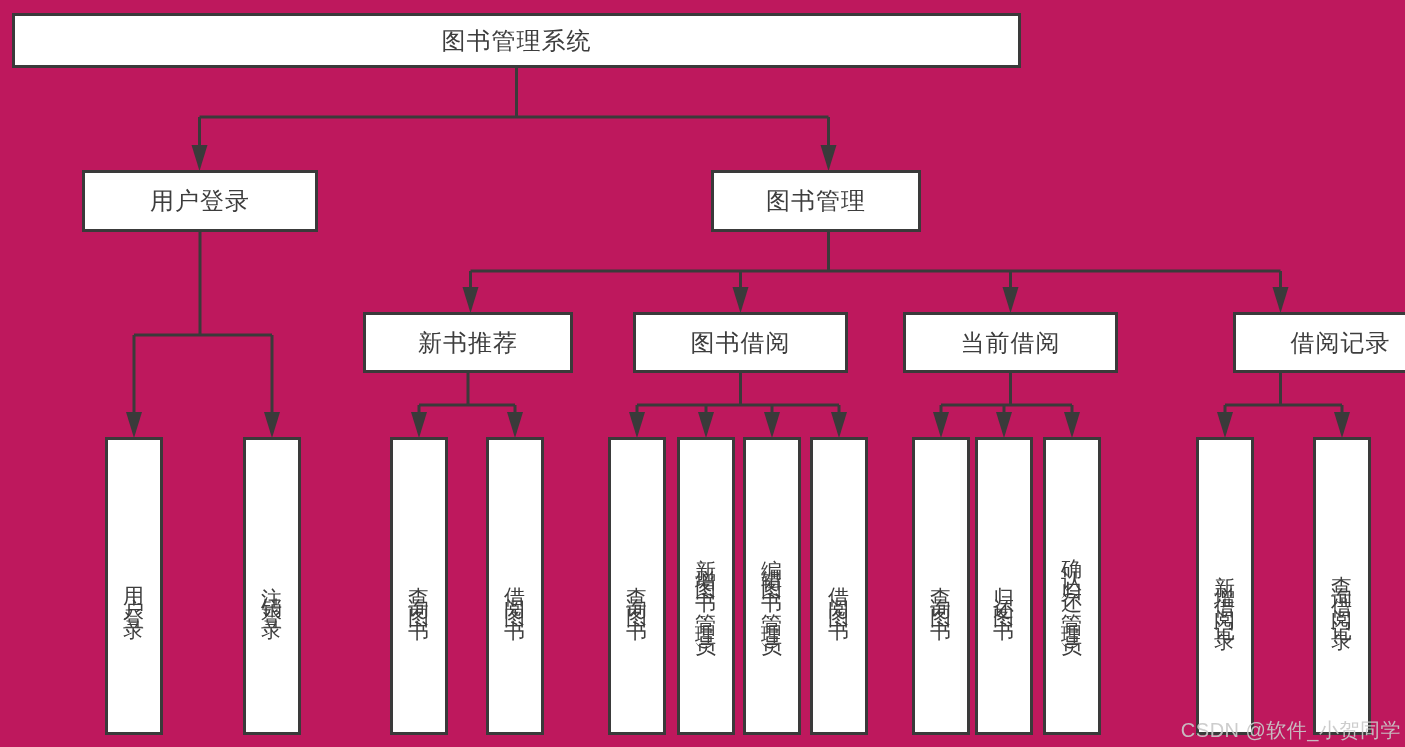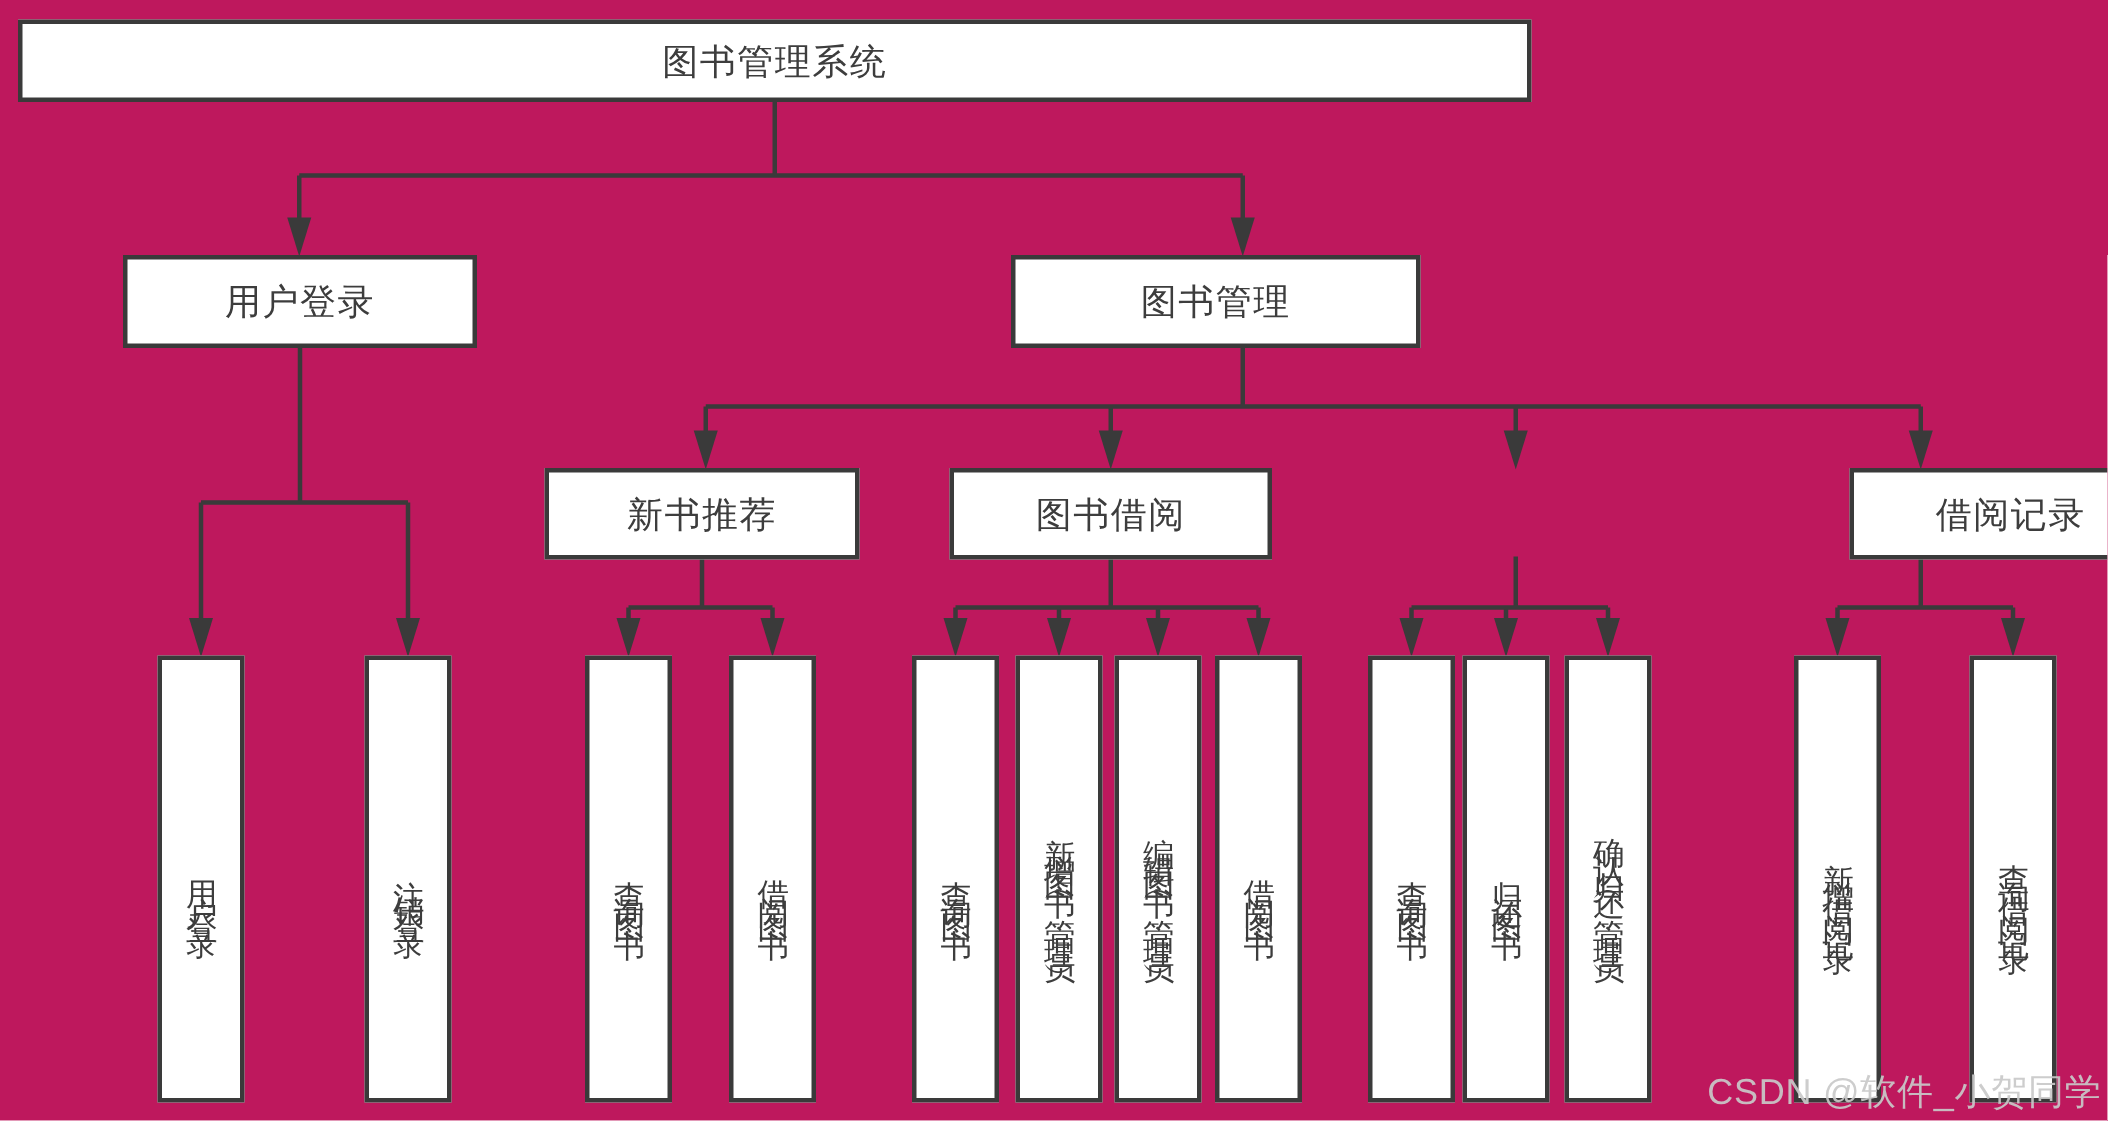--- a/index.html
+++ b/index.html
@@ -38,21 +38,21 @@
     font-size: 21px;
     letter-spacing: 11px;
     margin-top: 11px;
     line-height: 1;
     white-space: nowrap;
   }
   .watermark {
     position: absolute;
     right: 4px;
     bottom: 3px;
-    font-size: 24px;
+    font-size: 20px;
     color: #c9c9c9;
     opacity: 0.92;
     z-index: 2;
     white-space: nowrap;
     letter-spacing: 0.5px;
   }
 </style>
 </head>
 <body>
 
@@ -98,29 +98,32 @@
     </g>
   </svg>
 
   <div class="box hbox" style="left:12px; top:13px; width:1009px; height:55px;">
     <span class="label">图书管理系统</span>
   </div>
 
   <div class="box hbox" style="left:82px; top:170px; width:236px; height:62px;">
     <span class="label">用户登录</span>
   </div>
-  <div class="box hbox" style="left:674px; top:170px; width:273px; height:62px;">
+  <div class="box hbox" style="left:711px; top:170px; width:210px; height:62px;">
     <span class="label">图书管理</span>
   </div>
 
   <div class="box hbox" style="left:633px; top:312px; width:215px; height:61px;">
     <span class="label">图书借阅</span>
   </div>
   <div class="box hbox" style="left:363px; top:312px; width:210px; height:61px;">
     <span class="label">新书推荐</span>
+  </div>
+  <div class="box hbox" style="left:903px; top:312px; width:215px; height:61px;">
+    <span class="label">当前借阅</span>
   </div>
   <div class="box hbox" style="left:1233px; top:312px; width:215px; height:61px;">
     <span class="label">借阅记录</span>
   </div>
 
   <div class="box leaf" style="left:105px; top:437px; width:58px; height:298px;">
     <span class="label">用户登录</span>
   </div>
   <div class="box leaf" style="left:243px; top:437px; width:58px; height:298px;">
     <span class="label">注销登录</span>

